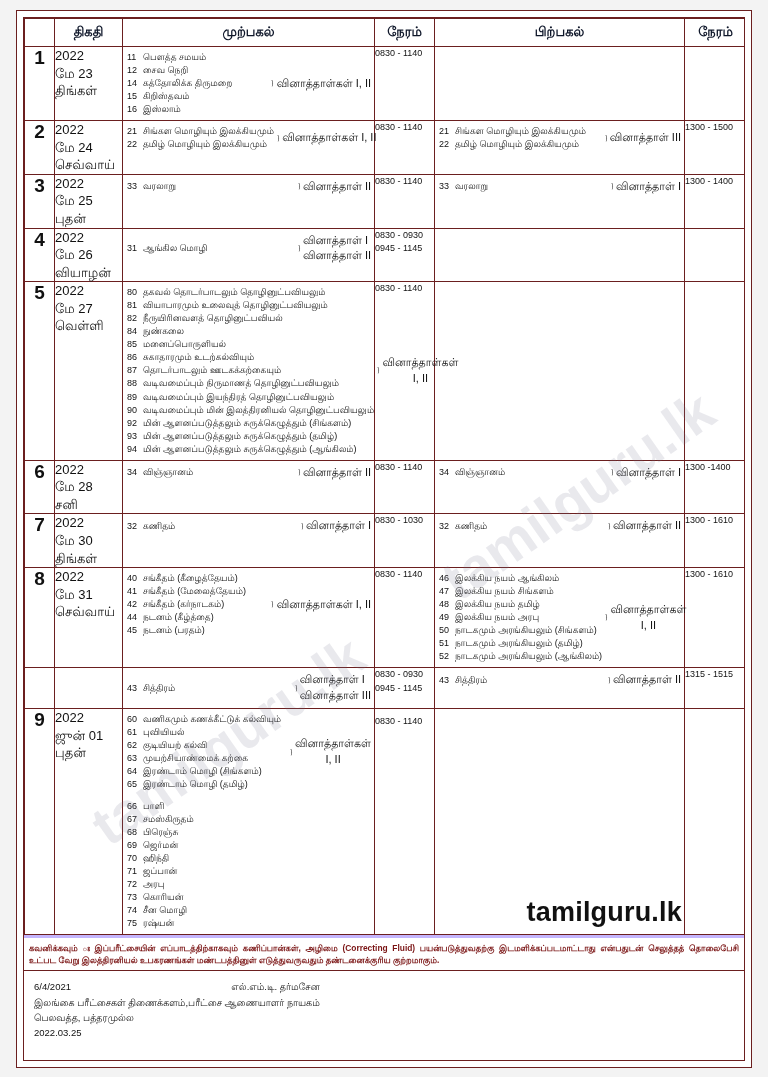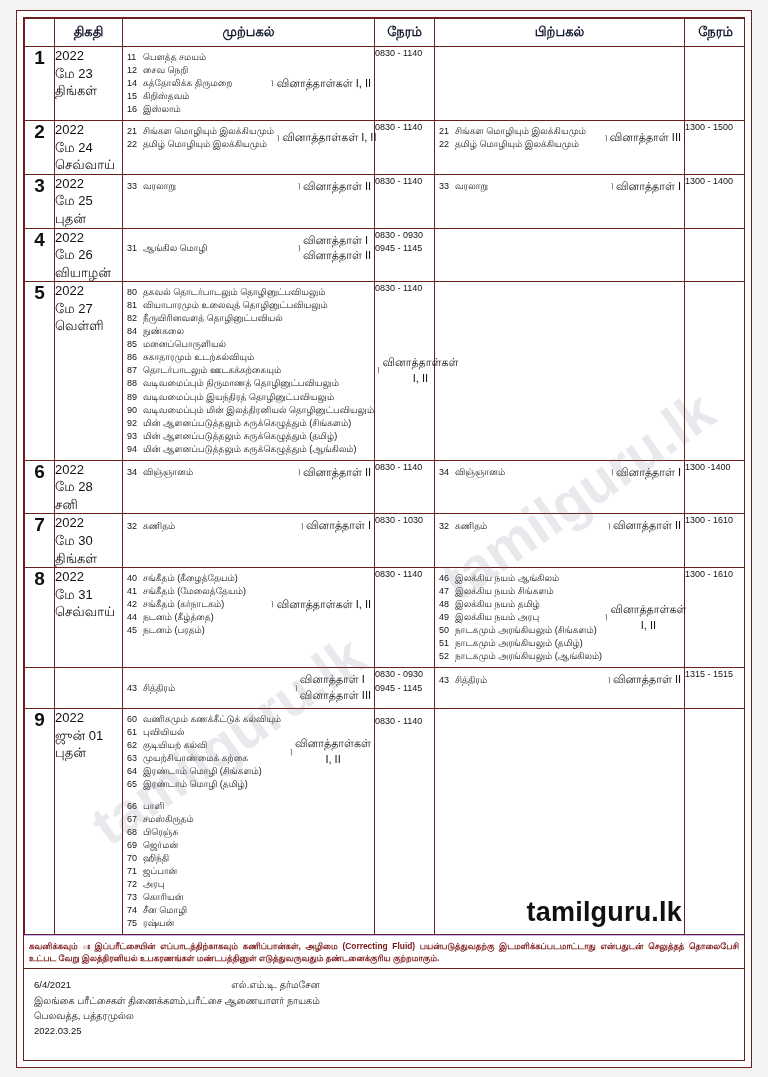--- a/index.html
+++ b/index.html
@@ -140,21 +140,21 @@
     font-family: "Liberation Serif", serif;
     transform: scaleX(0.7);
     display: inline-block;
   }
   .brace .blabel { font-size: 11px; line-height:1.45; }
   .brace .blabel .l2 { display: block; text-align: center; }
 
   .brace-tall { align-self: center; }
 
   .notice {
-    border-top: 1px solid #c4b5fd;
+    border-top: 3px solid #c4b5fd;
     border-bottom: 1px solid #6b1f1f;
     padding: 4px 5px;
     font-size: 8.4px;
     font-weight: bold;
     color: #7a1414;
     line-height: 1.45;
     text-align: justify;
   }
   .footer {
     display: flex;

